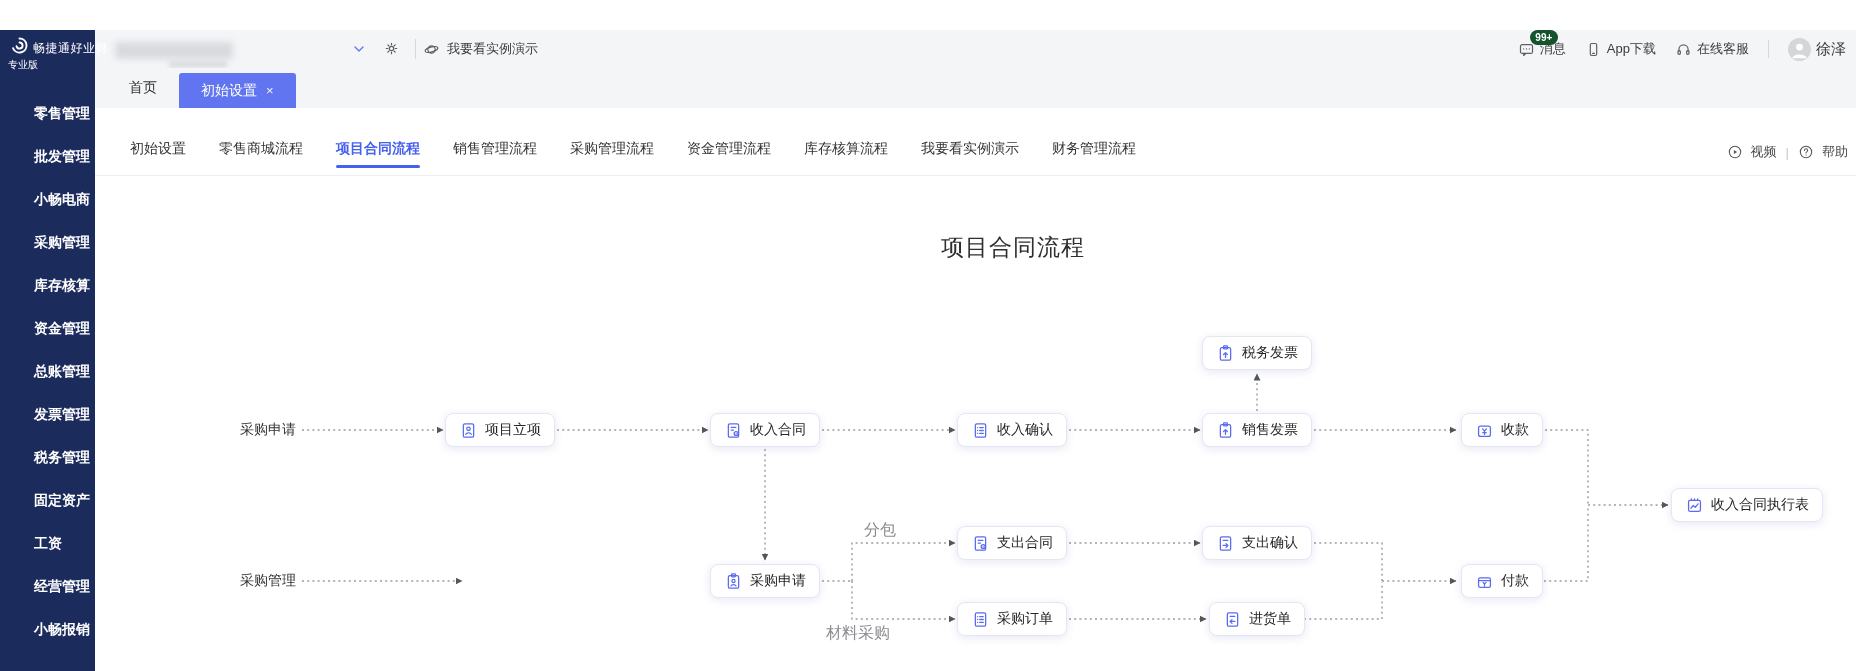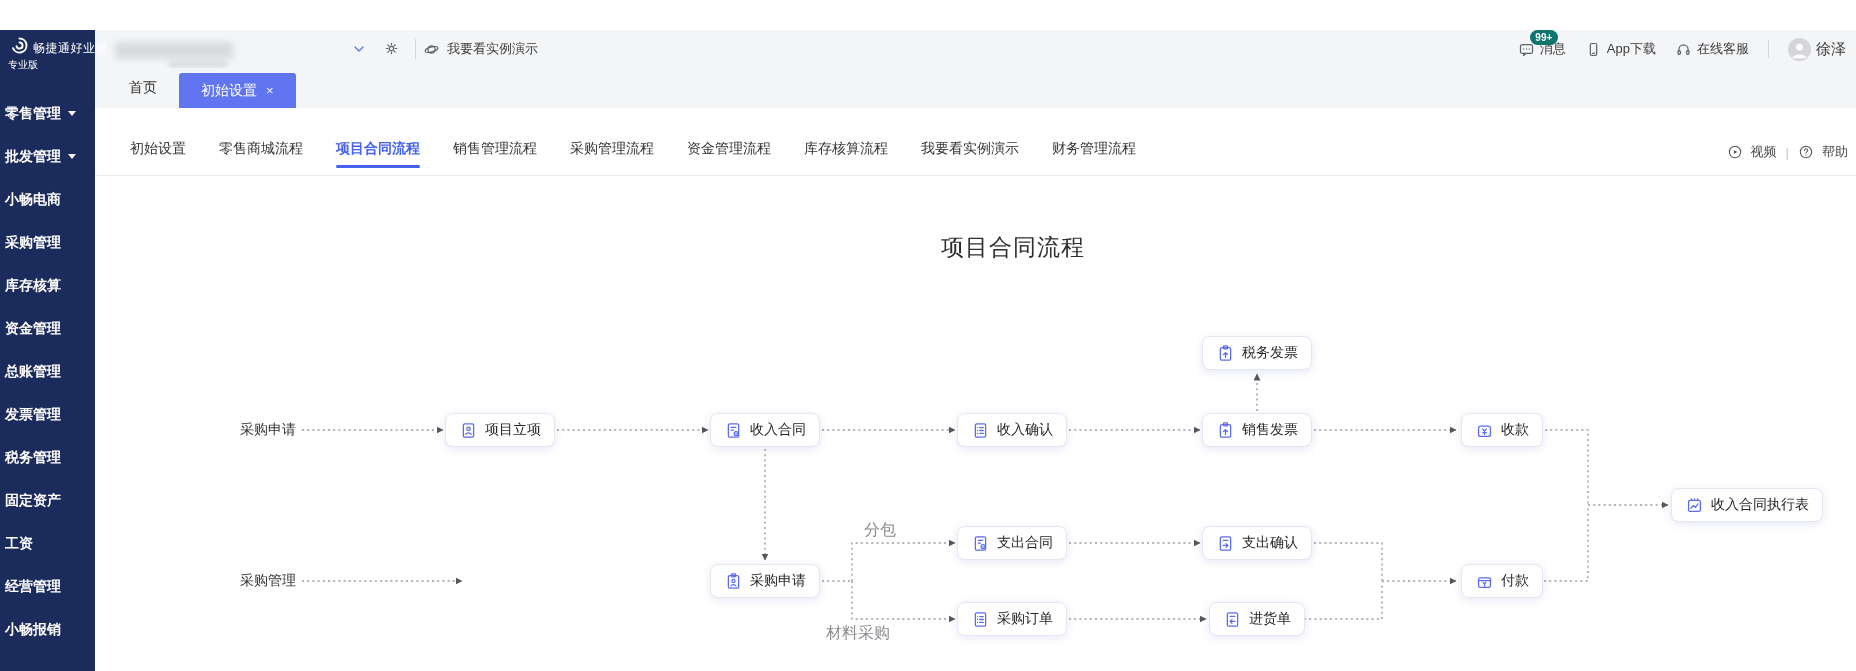--- a/index.html
+++ b/index.html
@@ -5,36 +5,36 @@
   * { margin:0; padding:0; box-sizing:border-box; }
   body { font-family:"Liberation Sans", sans-serif; background:#fff; }
   .screen { position:relative; width:1856px; height:671px; overflow:hidden; background:#fff; }
 
   
   .leftcol { position:absolute; left:0; top:30px; bottom:0; width:95px; background:#1b2b5c; z-index:5; }
   .logo-swirl { position:absolute; left:9px; top:5px; width:21px; height:21px; }
   .brand-name { position:absolute; left:33px; top:10px; font-size:12px; color:#fff; white-space:nowrap; letter-spacing:.5px; }
   .edition { position:absolute; left:8px; top:28px; font-size:10px; color:#fff; }
   .snav { position:absolute; left:0; right:0; top:62px; }
-  .sitem { height:43px; display:flex; align-items:center; padding-left:5px; color:#fff; font-size:14px; font-weight:600; cursor:pointer; white-space:nowrap; }
+  .sitem { height:43px; display:flex; align-items:center; padding-left:34px; color:#fff; font-size:14px; font-weight:600; cursor:pointer; white-space:nowrap; }
   .caret { width:0; height:0; border-left:4.5px solid transparent; border-right:4.5px solid transparent; border-top:5px solid #fff; margin-left:7px; }
 
   
   .header { position:absolute; left:95px; right:0; top:30px; height:38px; background:#f4f5f7; z-index:4; }
   .blur1 { position:absolute; left:20px; top:12px; width:118px; height:17px; background:#d8dade; border-radius:3px; filter:blur(3px); }
   .blur2 { position:absolute; left:74px; top:30px; width:58px; height:8px; background:#dcdee2; border-radius:2px; filter:blur(2px); }
   .select-line { position:absolute; left:73px; top:38px; width:203px; border-bottom:1px solid #d2d3d8; }
   .hicon { width:17px; height:17px; stroke:#5f6066; fill:none; stroke-width:1.7; stroke-linecap:round; stroke-linejoin:round; }
   .chev { position:absolute; left:256px; top:11px; width:16px; height:16px; stroke:#6377f0; fill:none; stroke-width:2; stroke-linecap:round; stroke-linejoin:round; cursor:pointer; }
   .gearbtn { position:absolute; left:288px; top:10px; cursor:pointer; }
   .vdiv { position:absolute; left:320px; top:9px; height:20px; border-left:1px solid #d8d8dc; }
   .demo { position:absolute; left:328px; top:0; height:38px; display:flex; align-items:center; gap:7px; font-size:13px; color:#3a3a3a; cursor:pointer; }
   .header-right { position:absolute; right:0; top:0; height:38px; display:flex; align-items:center; gap:19px; padding-right:10px; }
   .hr-item { display:flex; align-items:center; gap:5px; font-size:13px; color:#3a3a3a; cursor:pointer; position:relative; }
-  .badge { position:absolute; top:-10px; left:12px; background:#0f766e; color:#fff; font-size:10px; line-height:1; padding:2.5px 5.5px; border-radius:9px; font-weight:700; }
+  .badge { position:absolute; top:-10px; left:12px; background:#14532d; color:#fff; font-size:10px; line-height:1; padding:2.5px 5.5px; border-radius:9px; font-weight:700; }
   .hdiv { height:18px; border-left:1px solid #d8d8dc; }
   .avatar { width:23px; height:23px; border-radius:50%; background:#d4d6da; position:relative; overflow:hidden; flex:none; }
   .avatar svg { width:23px; height:23px; }
   .uname { font-size:15px; color:#3a3a3a; white-space:nowrap; }
 
   
   .tabstrip { position:absolute; left:95px; right:0; top:68px; height:40px; background:#f4f5f7; display:flex; align-items:flex-end; padding-left:12px; z-index:4; }
   .wtab { height:40px; display:flex; align-items:center; padding:0 22px; font-size:14px; color:#333; cursor:pointer; }
   .wtab.active { height:35px; background:#6175f0; color:#fff; border-radius:3px 3px 0 0; gap:9px; }
   .wtab .x { font-size:13px; line-height:1; opacity:.9; cursor:pointer; }

